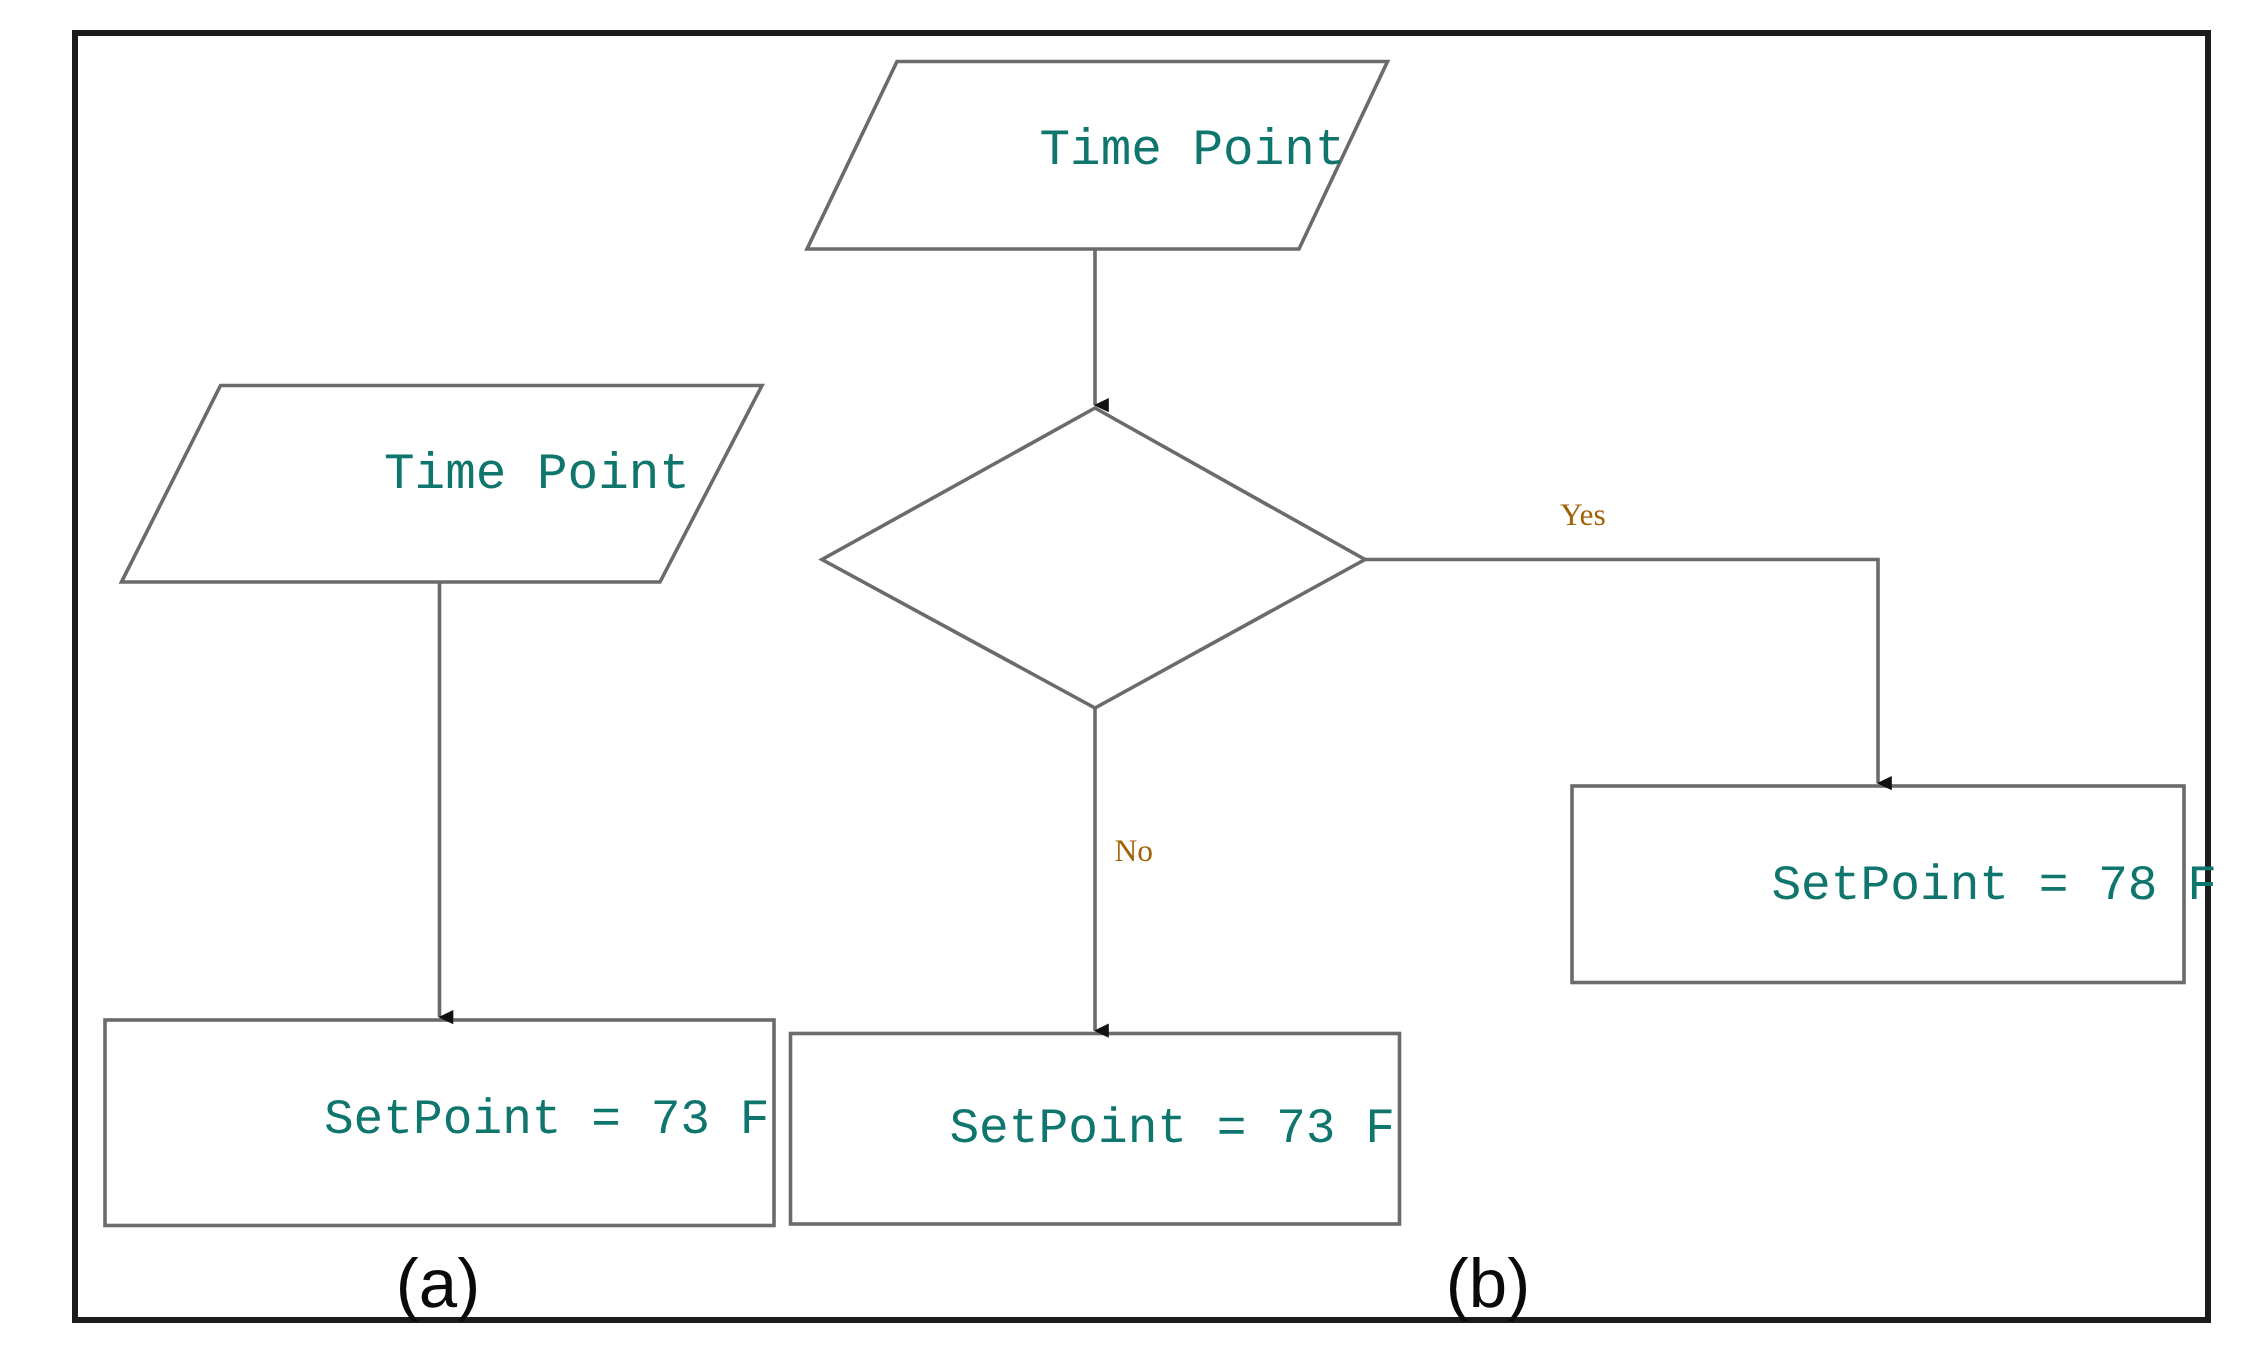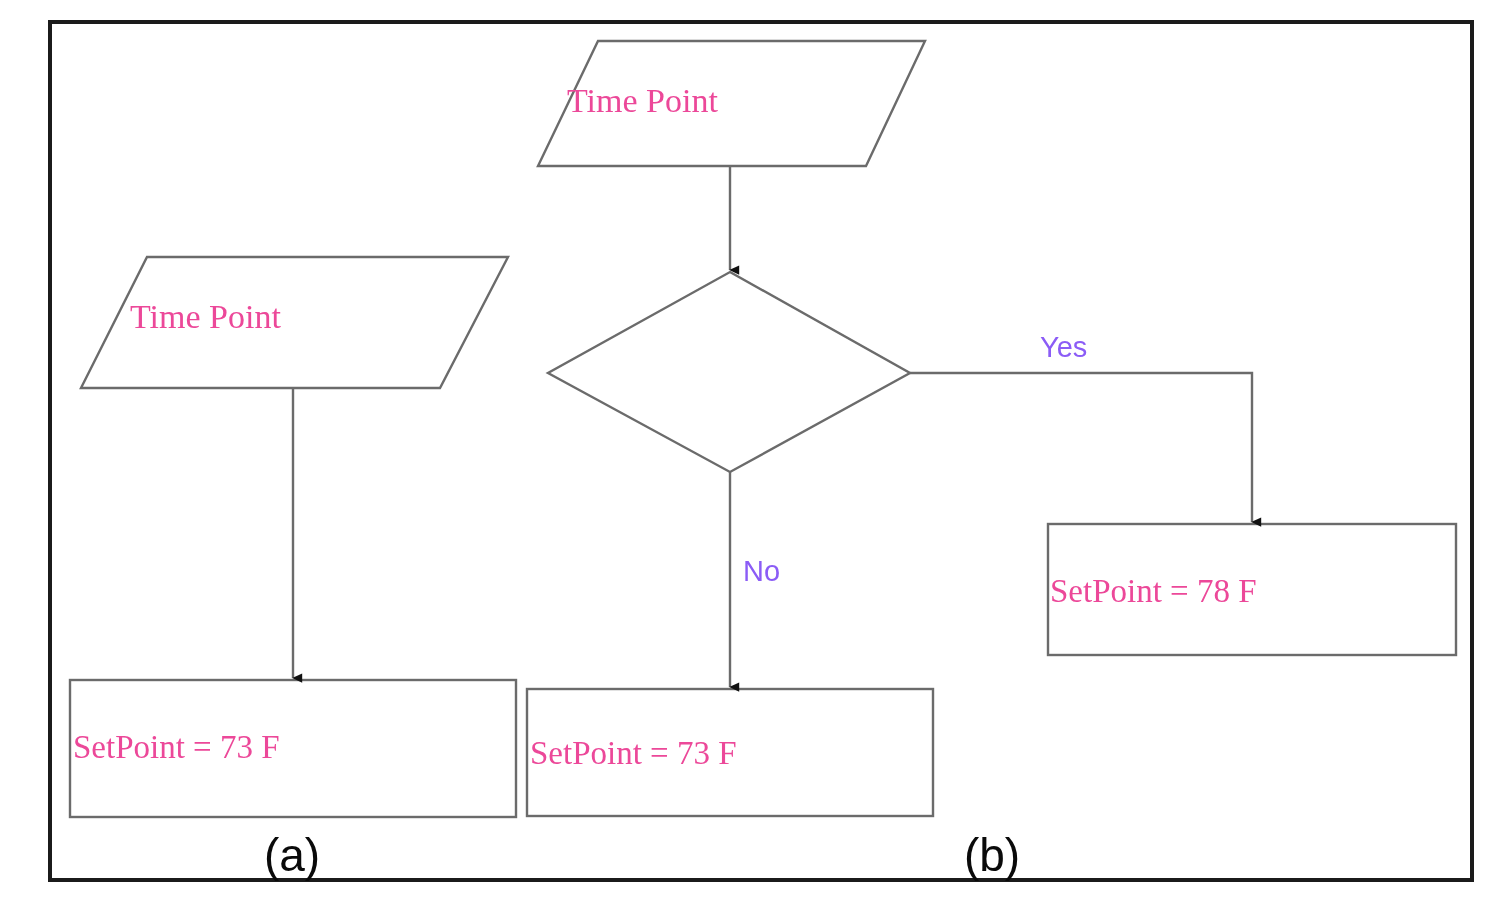--- a/index.html
+++ b/index.html
@@ -32,32 +32,32 @@
   }
   #flow-svg {
     position: absolute;
     left: 0;
     top: 0;
     width: 1512px;
     height: 909px;
   }
   .node-label {
     position: absolute;
-    font-family: Liberation Serif, serif;
-    color: #ec4899;
-    text-align: left;
+    font-family: Liberation Mono, monospace;
+    color: #0f766e;
+    text-align: right;
     white-space: pre;
     line-height: 1.18;
     pointer-events: none;
   }
   .edge-label {
     position: absolute;
-    font-family: Liberation Sans, sans-serif;
-    color: #8b5cf6;
-    font-size: 29px;
+    font-family: Liberation Serif, serif;
+    color: #a16207;
+    font-size: 21px;
     white-space: pre;
   }
   .panel-caption {
     position: absolute;
     font-family: "Liberation Sans", sans-serif;
     color: #0a0a0a;
     font-size: 46px;
     text-align: center;
     white-space: pre;
   }

